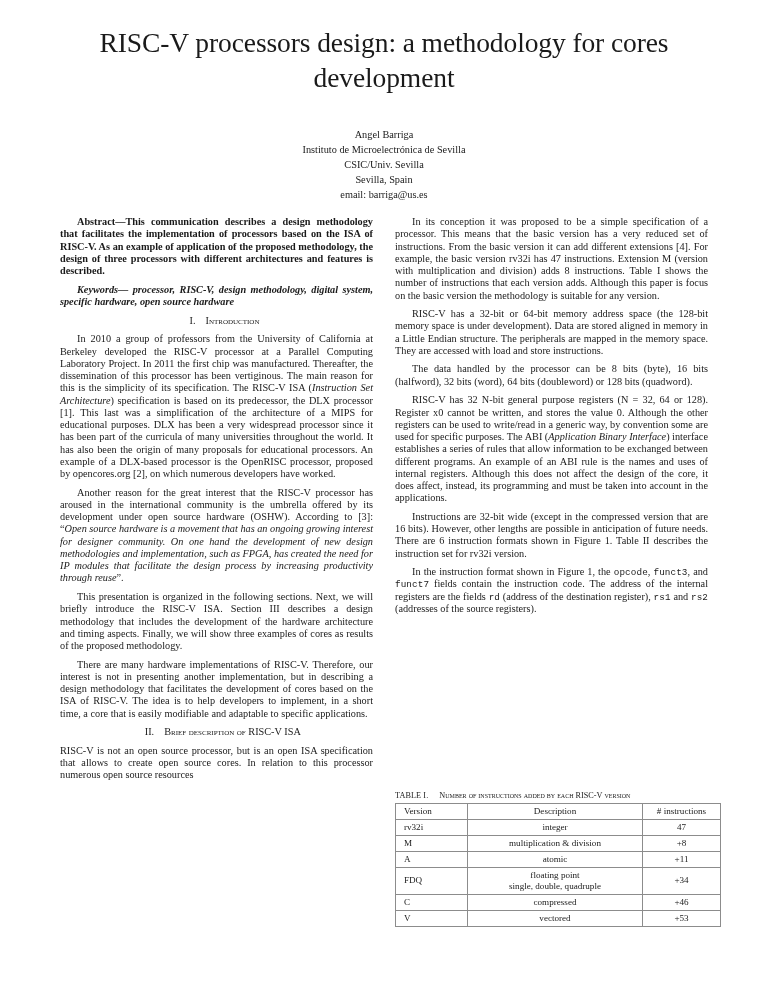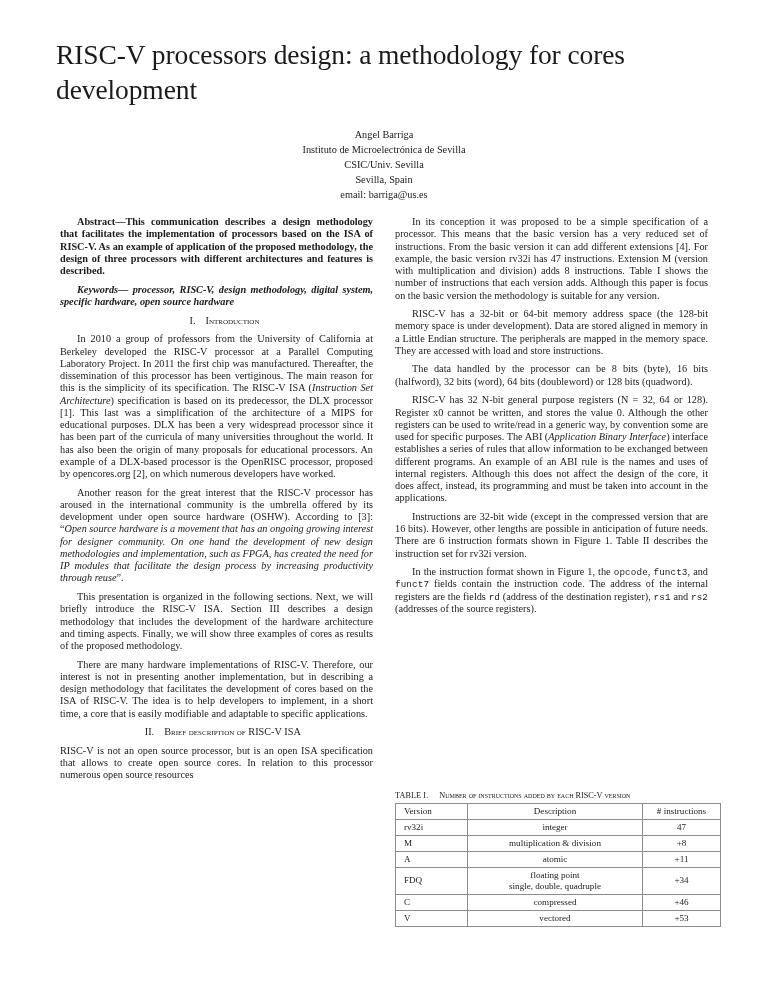--- a/index.html
+++ b/index.html
@@ -23,21 +23,21 @@
     height: 994px;
     box-sizing: border-box;
   }
 
   
   .title-block {
     position: absolute;
     left: 56px;
     top: 26px;
     width: 656px;
-    margin-top: 12px;
+    text-align: center;
   }
   .paper-title {
     font-family: "Liberation Serif", "DejaVu Serif", serif;
     font-size: 27.5px;
     font-weight: 400;
     line-height: 1.26;
     letter-spacing: -0.1px;
     margin: 0;
   }
 

